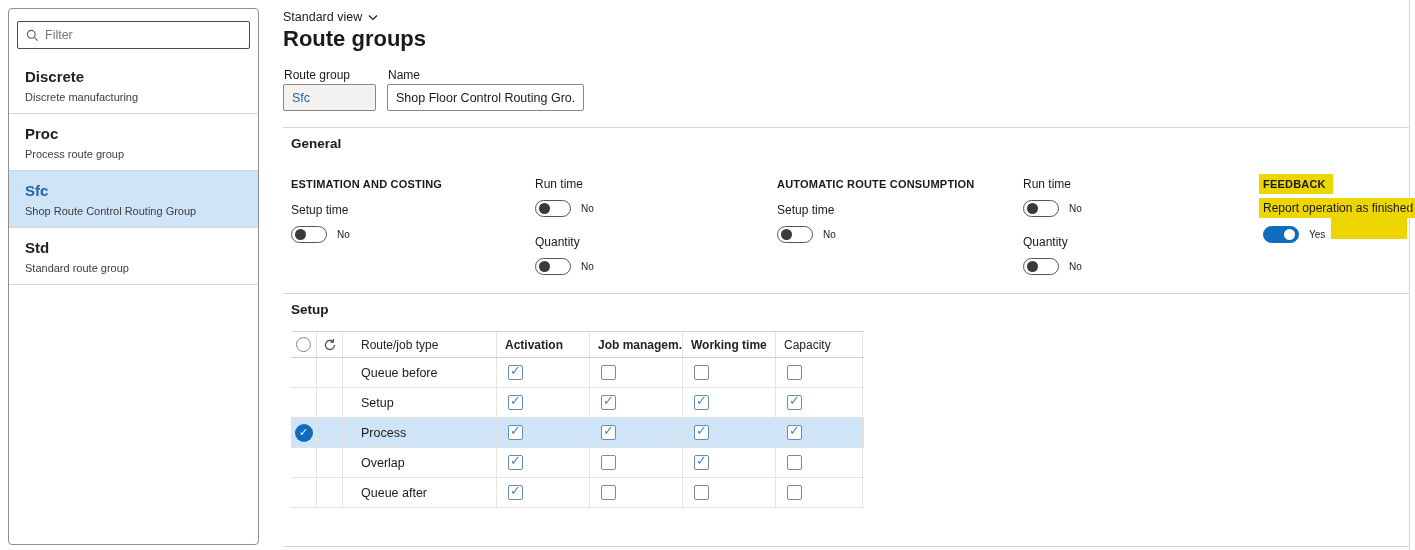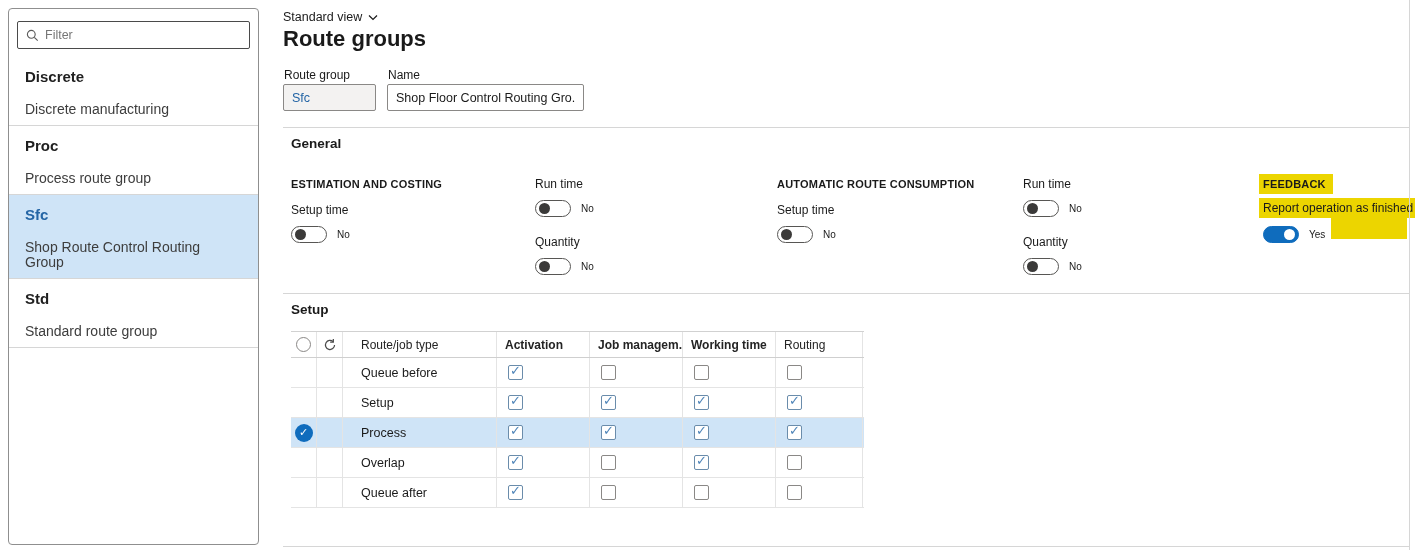--- a/index.html
+++ b/index.html
@@ -19,21 +19,21 @@
     border:1px solid #8f8f8f; border-radius:4px; background:#fff; }
   .filter-wrap { position:absolute; left:8px; top:12px; width:233px; height:28px;
     border:1px solid #4a4a4a; border-radius:2px; display:flex; align-items:center;
     padding:0 8px; gap:6px; background:#fff; }
   .filter-input { border:none; outline:none; flex:1; font-size:12.5px;
     font-family:inherit; color:#4c1d95; min-width:0; background:transparent; }
   .filter-input::placeholder { color:#767676; }
   .rg-list { position:absolute; left:0; top:48px; width:100%; }
   .rg-item { padding:9px 16px 8px; border-bottom:1px solid #d6d6d6; cursor:pointer; }
   .rg-item .t { font-size:15px; font-weight:600; line-height:21px; color:#1f1f1f; }
-  .rg-item .s { font-size:14px; color:#3d3d3d; line-height:15px; margin-top:15px; }
+  .rg-item .s { font-size:11px; color:#3d3d3d; line-height:15px; margin-top:3px; }
   .rg-item.selected { background:#cfe4f7; }
   .rg-item.selected .t { color:#2465a5; }
 
   
   .view-selector { position:absolute; left:283px; top:8px; display:flex;
     align-items:center; gap:6px; font-size:12.5px; cursor:pointer; height:18px; }
   .page-title { position:absolute; left:283px; top:26px; font-size:22px; font-weight:600; }
 
   .fld-label { position:absolute; top:68px; font-size:12px; color:#1a1a1a; }
   .fld-label.rg { left:284px; } .fld-label.nm { left:388px; }
@@ -217,21 +217,21 @@
       <div class="gc c-ico">
         <svg width="14" height="14" viewBox="0 0 16 16">
           <path d="M13.2 8 A5.2 5.2 0 1 1 11.6 4.2" fill="none" stroke="#4a4a4a" stroke-width="1.4"></path>
           <path d="M11.8 1.2 L11.8 4.8 L8.2 4.8" fill="none" stroke="#4a4a4a" stroke-width="1.4"></path>
         </svg>
       </div>
       <div class="gc c-type">Route/job type</div>
       <div class="gc c-cb">Activation</div>
       <div class="gc c-cb">Job managem...</div>
       <div class="gc c-cb">Working time</div>
-      <div class="gc c-cap">Routing</div>
+      <div class="gc c-cap">Capacity</div>
     </div>
     <div>
         <div class="grow">
     <div class="gc c-sel">
       
     </div>
     <div class="gc c-ico"></div>
     <div class="gc c-type">
       <span class="celltext">Queue before</span>
     </div>

